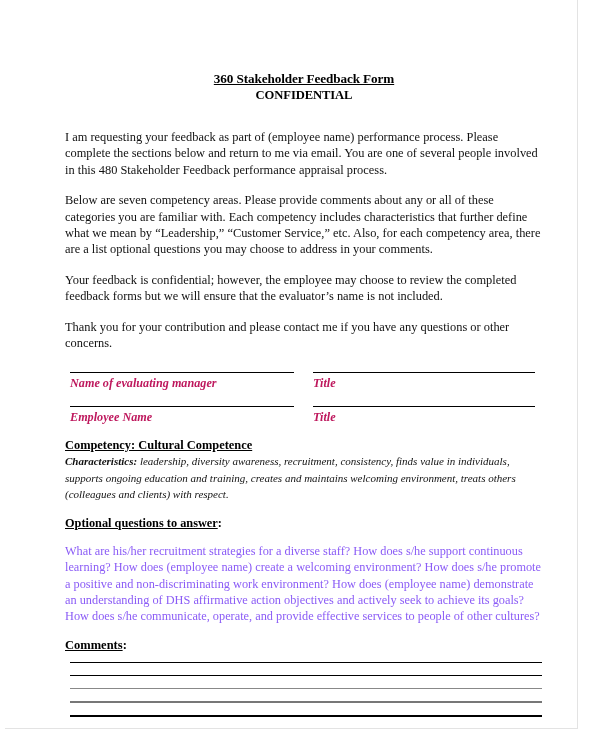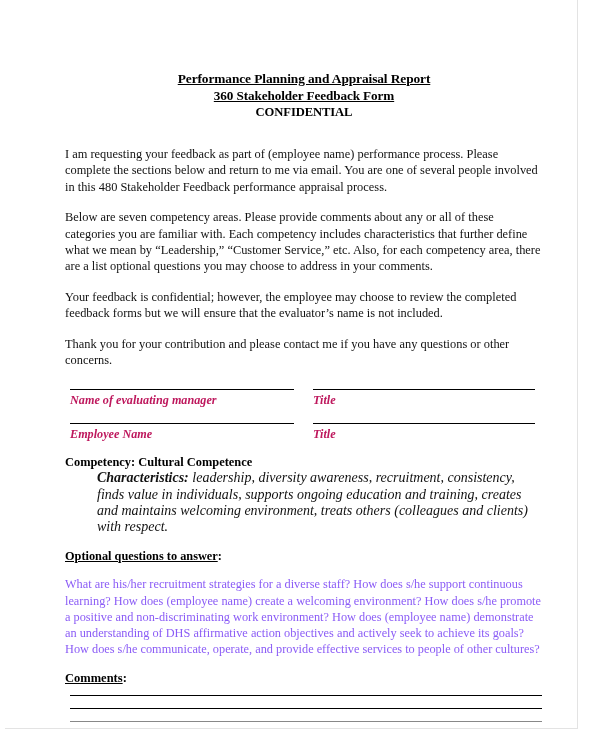--- a/index.html
+++ b/index.html
@@ -103,29 +103,28 @@
   }
 
   
   .section-head {
     font-size: 12.4px;
     font-weight: bold;
     line-height: 16px;
     color: #000000;
     margin-top: 1px;
   }
-  .section-head .u { }
+  .section-head .u { text-decoration: underline; }
 
   .charline {
-    font-size: 14px;
+    font-size: 11px;
     font-style: italic;
     line-height: 16.2px;
     color: #111111;
     margin-top: 0px;
-    margin-left: 32px;
   }
   .charline .lead {
     font-weight: bold;
     font-style: italic;
   }
 
   .opt-head {
     font-size: 12.3px;
     font-weight: bold;
     line-height: 16px;
@@ -170,21 +169,20 @@
 </head>
 <body>
 
 <div class="page-edge-left"></div>
 
 <div class="page">
 
   <div class="content">
 
     <div class="title-block">
-      <div class="title-line t1 underlined">Performance Planning and Appraisal Report</div>
       <div class="title-line t2 underlined">360 Stakeholder Feedback Form</div>
       <div class="title-line t3">CONFIDENTIAL</div>
     </div>
 
     <div class="para first">I am requesting your feedback as part of (employee name) performance process. Please complete the sections below and return to me via email. You are one of several people involved in this 480 Stakeholder Feedback performance appraisal process.</div>
 
     <div class="para">Below are seven competency areas. Please provide comments about any or all of these categories you are familiar with. Each competency includes characteristics that further define what we mean by “Leadership,” “Customer Service,” etc. Also, for each competency area, there are a list optional questions you may choose to address in your comments.</div>
 
     <div class="para">Your feedback is confidential; however, the employee may choose to review the completed feedback forms but we will ensure that the evaluator’s name is not included.</div>
 

